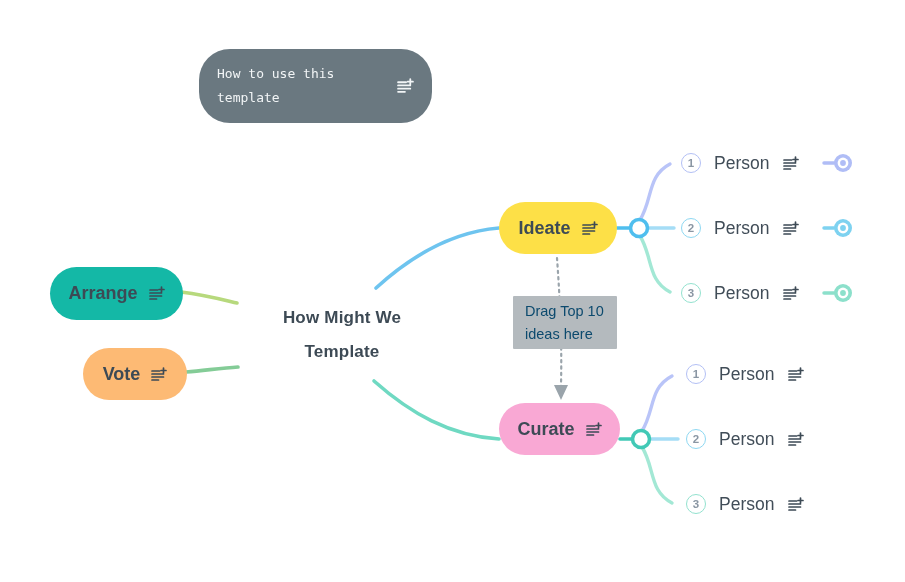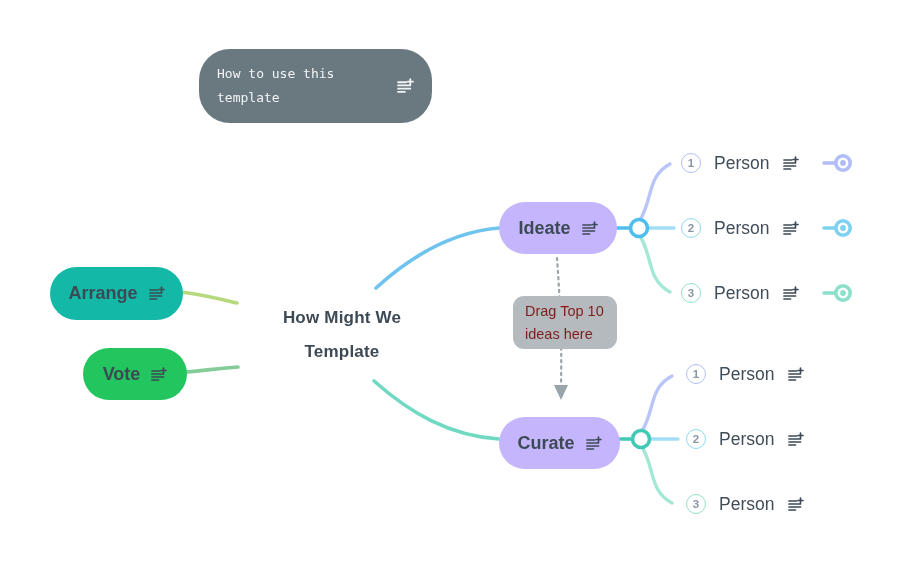--- a/index.html
+++ b/index.html
@@ -26,45 +26,45 @@
     color:#3d4a55;font-size:17px;font-weight:bold;line-height:34px;letter-spacing:.2px;
   }
 
   
   .pill{
     position:absolute;display:flex;align-items:center;justify-content:center;gap:11px;
     border-radius:27px;color:#3d4a55;font-size:18px;font-weight:bold;box-sizing:border-box;
   }
   .pill .note-icon{margin-top:1px;}
   .pill-arrange{left:50px;top:267px;width:133px;height:53px;background:#14b8a6;}
-  .pill-vote{left:83px;top:348px;width:104px;height:52px;background:#22c55e;}
-  .pill-ideate{left:499px;top:202px;width:118px;height:52px;background:#c4b5fd;}
-  .pill-curate{left:499px;top:417px;width:121px;height:52px;background:#c4b5fd;}
+  .pill-vote{left:83px;top:348px;width:104px;height:52px;background:#fdba74;}
+  .pill-ideate{left:499px;top:202px;width:118px;height:52px;background:#fde047;}
+  .pill-curate{left:499px;top:403px;width:121px;height:52px;background:#f9a8d4;}
 
   
   .person-row{
     position:absolute;height:26px;display:flex;align-items:center;gap:13px;
     color:#414d58;font-size:17.5px;
   }
   .num-circle{
     width:20px;height:20px;border-radius:50%;box-sizing:border-box;
     border:1.7px solid #ccc;display:flex;align-items:center;justify-content:center;
     font-size:11.5px;color:#8a96a3;font-weight:bold;flex:0 0 auto;
   }
   .acc1{border-color:#b3c0f5;}
   .acc2{border-color:#8ed8f2;}
   .acc3{border-color:#93e2cf;}
   .person-row .note-icon{margin-left:1px;margin-top:2px;}
 
   
   .drag-hint{
     position:absolute;left:513px;top:296px;width:104px;height:53px;
-    background:#b4babe;border-radius:11px;box-sizing:border-box;
+    background:#b4babe;border-radius:1px;box-sizing:border-box;
     display:flex;flex-direction:column;justify-content:center;padding-left:12px;
-    color:#7f1d1d;font-size:14.5px;line-height:23px;
+    color:#0c4a6e;font-size:14.5px;line-height:23px;
   }
 
   .note-icon{display:block;color:#3d4a55;}
   .note-icon.light{color:#f2f5f6;}
 </style>
 </head>
 <body>
 
 <div class="canvas">
 

